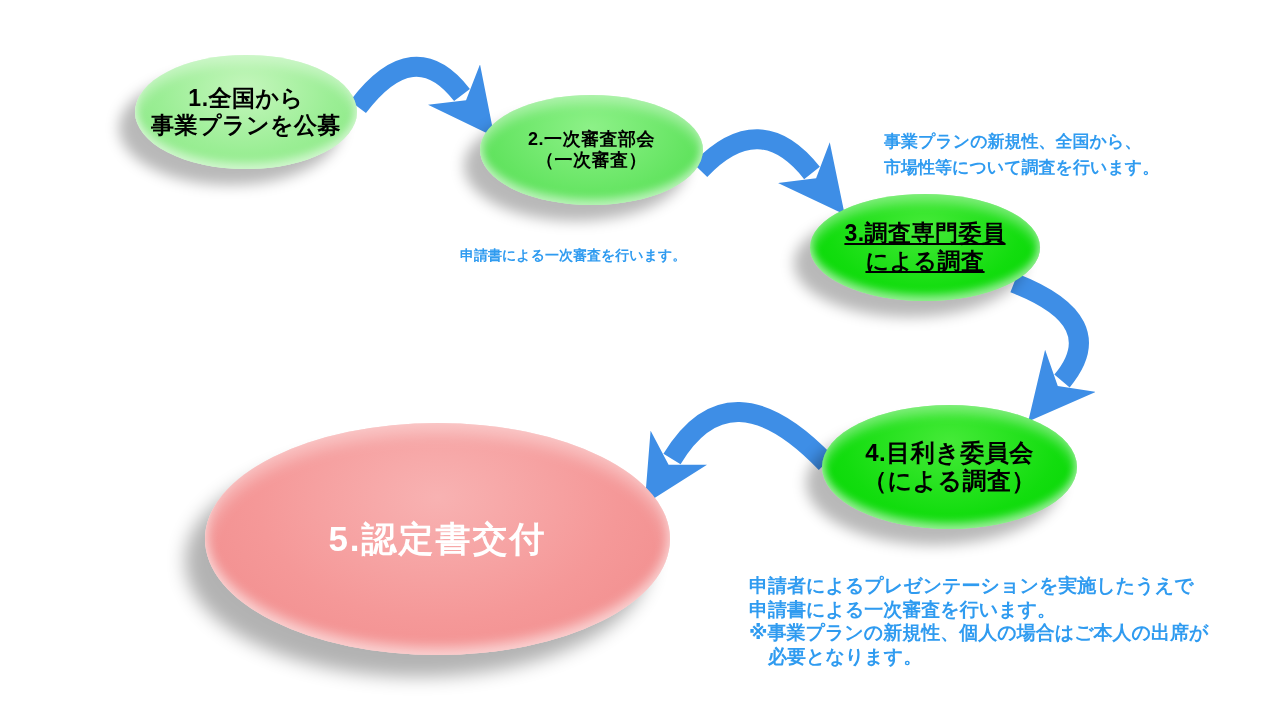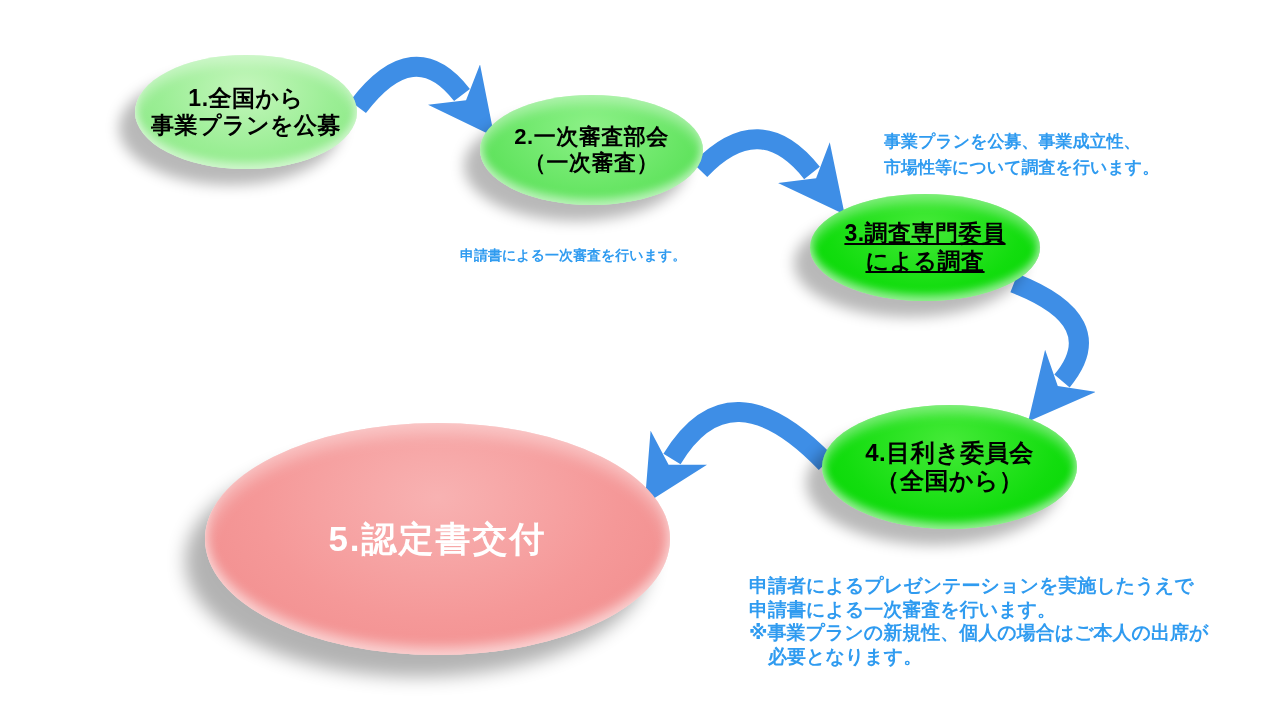--- a/index.html
+++ b/index.html
@@ -23,21 +23,21 @@
   .node-shadow{
     box-shadow:-16px 16px 14px rgba(0,0,0,0.28),
                inset 0 -6px 9px rgba(255,255,255,0.55),
                inset 0 8px 12px rgba(255,255,255,0.40);
   }
   .node1{
     left:135px;top:30px;width:222px;height:114px;font-size:23px;
     background:radial-gradient(ellipse at 50% 30%,#c4f6bc 0%,#9bee95 55%,#86e880 100%);
   }
   .node2{
-    left:480px;top:70px;width:223px;height:110px;font-size:22px;
+    left:480px;top:70px;width:223px;height:110px;font-size:18px;
     background:radial-gradient(ellipse at 50% 30%,#8df188 0%,#66e563 60%,#50dd4e 100%);
     justify-content:center;
   }
   .node3{
     left:810px;top:169px;width:230px;height:107px;font-size:23px;
     background:radial-gradient(ellipse at 50% 30%,#45ea38 0%,#12dd0e 60%,#03d403 100%);
     text-decoration:underline;
   }
   .node4{
     left:822px;top:380px;width:255px;height:124px;font-size:24px;
@@ -87,29 +87,29 @@
     <div>（一次審査）</div>
   </div>
 
   <div class="node node3 node-shadow">
     <div>3.調査専門委員</div>
     <div>による調査</div>
   </div>
 
   <div class="node node4 node-shadow">
     <div>4.目利き委員会</div>
-    <div>（全国から）</div>
+    <div>（による調査）</div>
   </div>
 
   <div class="node node5">
     <div>5.認定書交付</div>
   </div>
 
   <div class="note note-survey">
-    <div>事業プランを公募、事業成立性、</div>
+    <div>事業プランの新規性、全国から、</div>
     <div>市場性等について調査を行います。</div>
   </div>
 
   <div class="note note-first">
     <div>申請書による一次審査を行います。</div>
   </div>
 
   <div class="note note-final">
     <div>申請者によるプレゼンテーションを実施したうえで</div>
     <div>申請書による一次審査を行います。</div>

